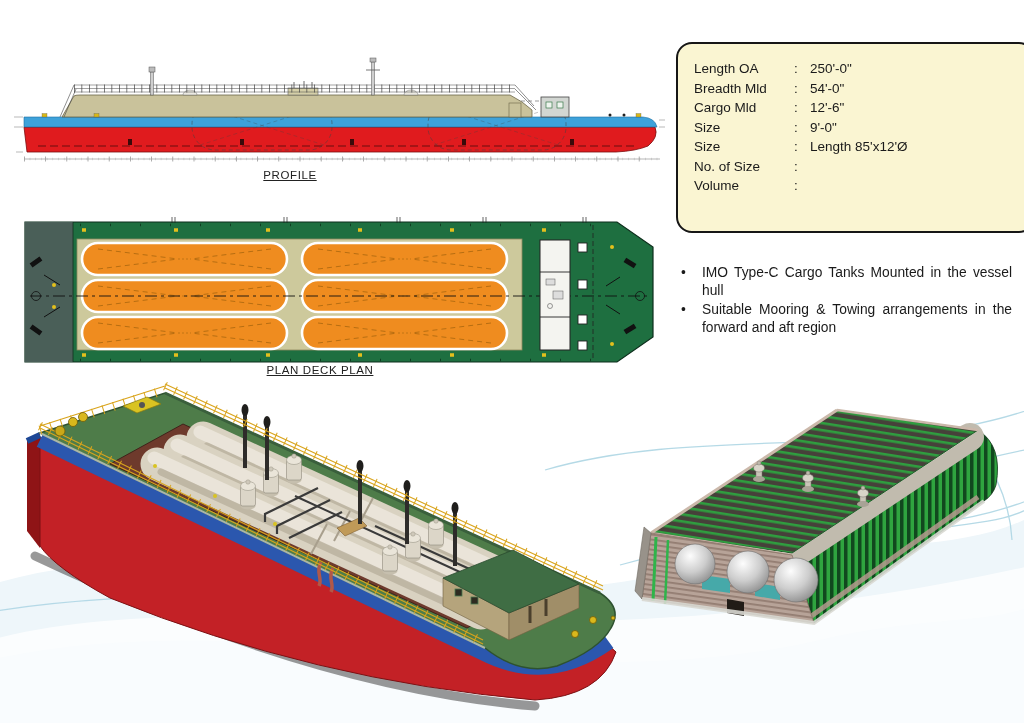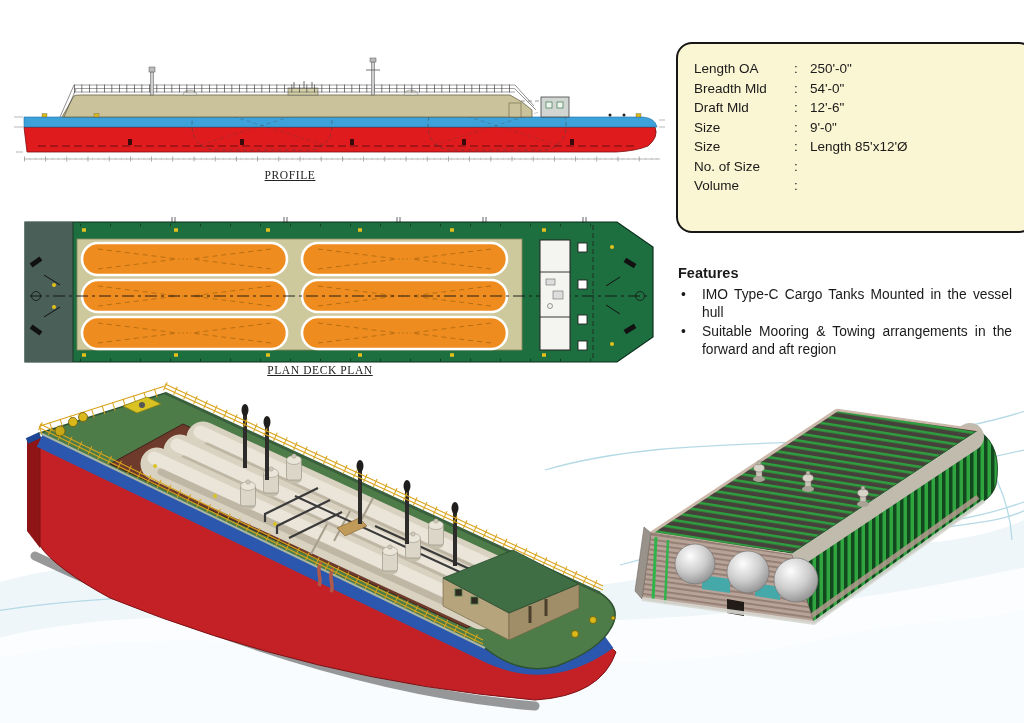--- a/index.html
+++ b/index.html
@@ -1,21 +1,21 @@
 <!DOCTYPE html>
 <html><head>
 <meta charset="utf-8">
 <style>
   html,body{margin:0;padding:0;background:#ffffff;}
   .page{position:relative;width:1024px;height:723px;background:#fff;overflow:hidden;
         font-family:"Liberation Sans",sans-serif;color:#1a1a1a;}
   .page svg{display:block;}
   #bg-swoosh{position:absolute;left:0;top:0;}
   .fig{position:absolute;}
-  .fig-label{position:absolute;font-family:Liberation Serif, serif;font-size:11.5px;
+  .fig-label{position:absolute;font-family:Liberation Sans, sans-serif;font-size:11.5px;
              letter-spacing:.6px;color:#222;text-align:center;}
   .fig-label span{text-decoration:underline;}
   .spec-box{position:absolute;left:676px;top:42px;width:359px;height:191px;box-sizing:border-box;
             background:#faf5d2;border:2.5px solid #161616;border-radius:16px;padding:15px 16px 0 16px;}
   .spec-row{display:grid;grid-template-columns:100px 16px auto;font-size:13.5px;line-height:19.5px;}
   .spec-heading{font-weight:bold;font-size:14px;line-height:20px;margin-top:15px;margin-bottom:1px;}
   .spec-colon{text-align:left;}
   .features{position:absolute;left:678px;top:264px;width:334px;}
   .features-heading{font-weight:bold;font-size:14.5px;line-height:19px;margin-bottom:3px;}
   .feature-item{display:flex;font-size:13.8px;line-height:17.6px;margin-bottom:2px;}
@@ -220,21 +220,21 @@
       <span>Length OA</span>
       <span class="spec-colon">:</span>
       <span>250'-0"</span>
     </div>
     <div class="spec-row">
       <span>Breadth Mld</span>
       <span class="spec-colon">:</span>
       <span>54'-0"</span>
     </div>
     <div class="spec-row">
-      <span>Draft Mld</span>
+      <span>Cargo Mld</span>
       <span class="spec-colon">:</span>
       <span>12'-6"</span>
     </div>
     <div class="spec-row">
       <span>Size</span>
       <span class="spec-colon">:</span>
       <span>9'-0"</span>
     </div>
     <div class="spec-row">
       <span>Size</span>
@@ -245,21 +245,20 @@
       <span>No. of Size</span>
       <span class="spec-colon">:</span>
     </div>
     <div class="spec-row">
       <span>Volume</span>
       <span class="spec-colon">:</span>
     </div>
   </div>
 
   <div class="features">
-    <div class="features-heading">Features</div>
     <div class="feature-item">
       <span class="feature-bullet">•</span>
       <span class="feature-text">IMO Type-C Cargo Tanks Mounted in the vessel hull</span>
     </div>
     <div class="feature-item">
       <span class="feature-bullet">•</span>
       <span class="feature-text">Suitable Mooring &amp; Towing arrangements in the forward and aft region</span>
     </div>
   </div>
 

